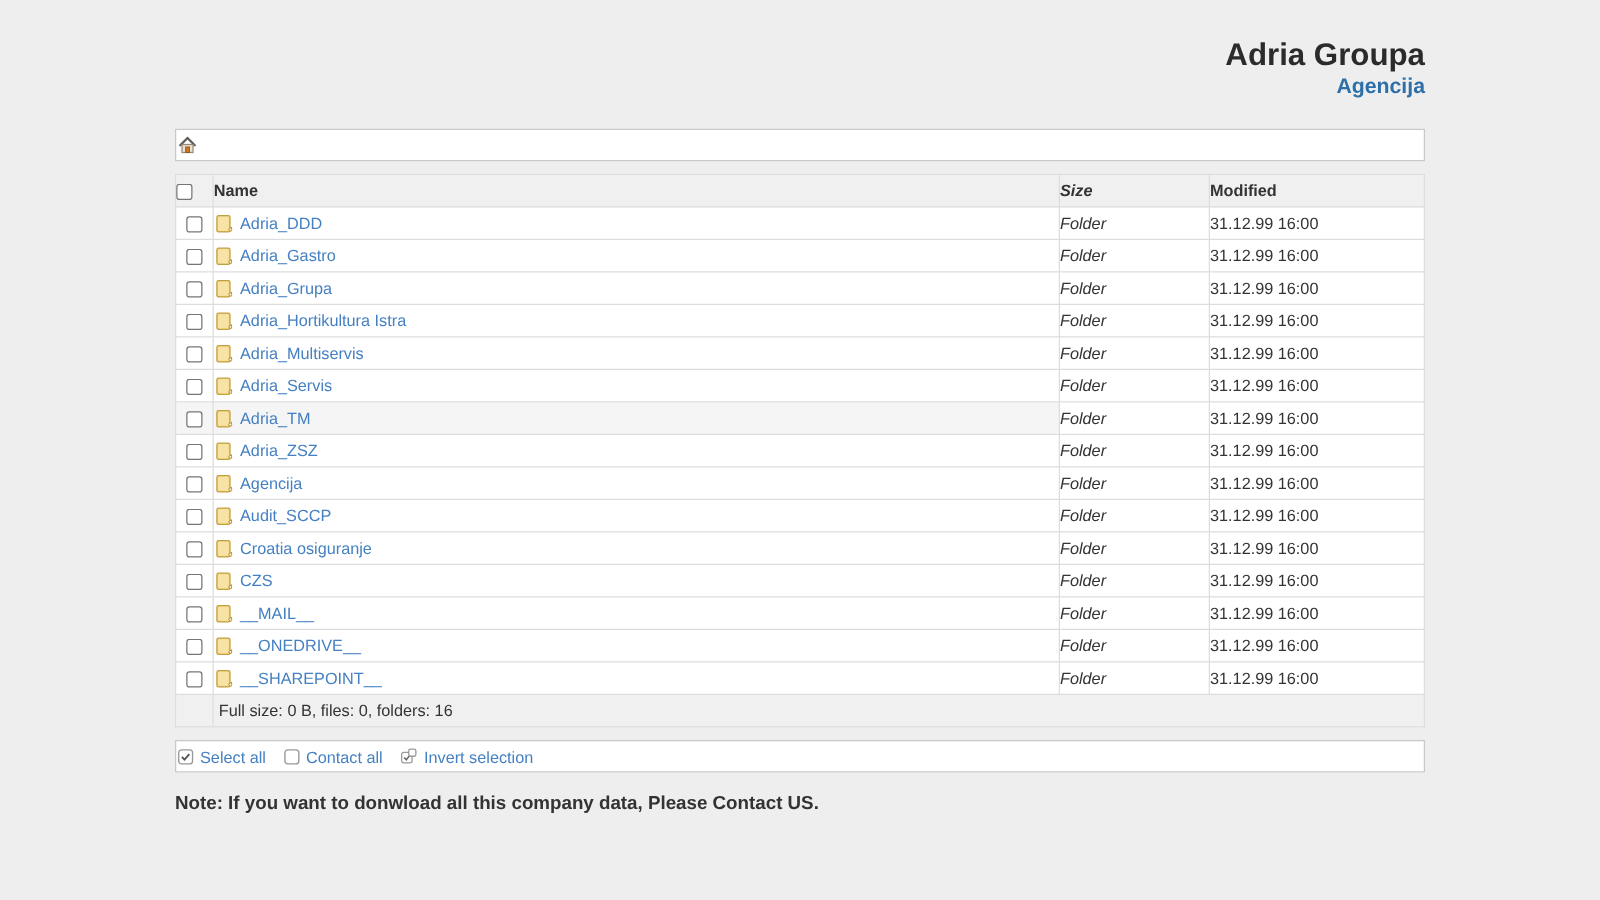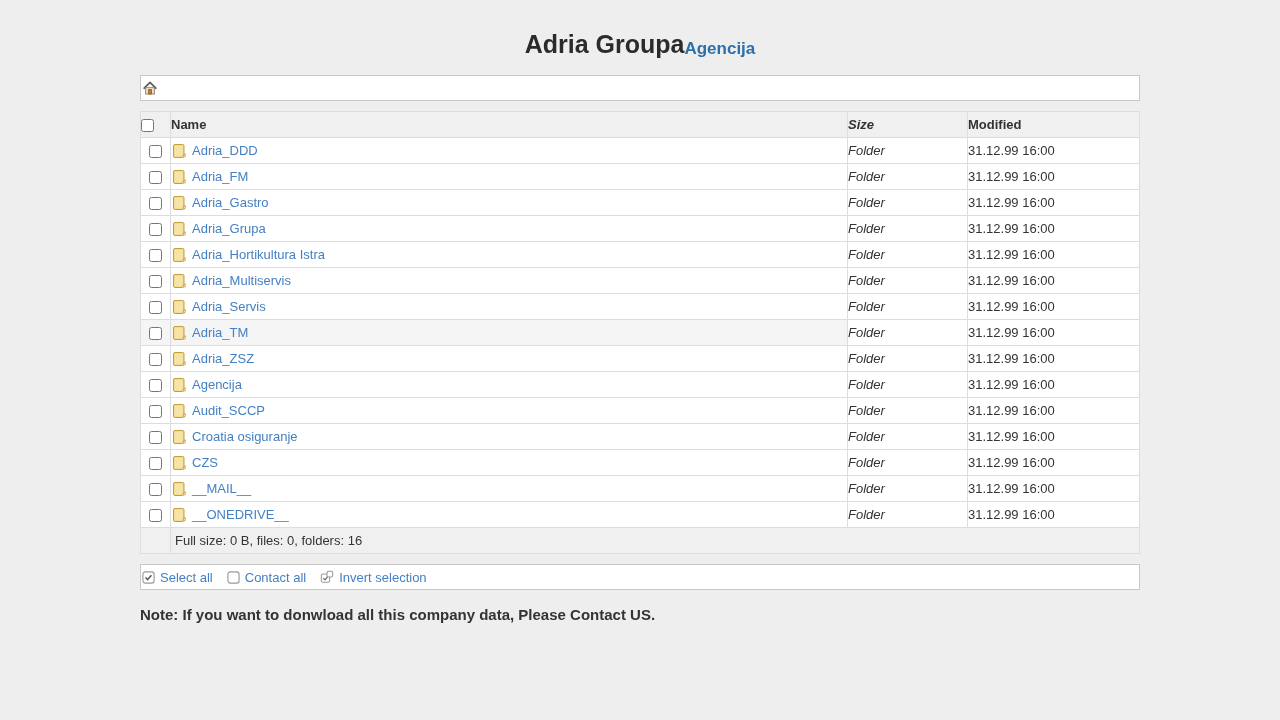--- a/index.html
+++ b/index.html
@@ -6,21 +6,21 @@
   html,body { margin:0; padding:0; }
   body {
     background: var(--page-bg, #eeeeee);
     font-family: "Liberation Sans", sans-serif;
     color: #333;
     width: 1280px;
     height: 720px;
   }
   .container { width: 1000px; margin: 0 auto; padding-top: 30px; }
 
-  .header-row { display:flex; justify-content:center; align-items:flex-end; margin-bottom:16px; }
+  .header-row { display:flex; justify-content:flex-start; align-items:flex-end; margin-bottom:24px;flex-direction:column; }
   .page-title { font-size:25px; font-weight:bold; color:#2b2b2b; margin:0; }
   .dashboard-link { font-size:17px; font-weight:bold; color:var(--header-link, #2d6fa8); text-decoration:none; cursor:pointer; }
 
   .bar {
     background:#fff; border:1px solid #c8c8c8; height:26px;
     display:flex; align-items:center; padding:0 1px;
   }
   .toolbar { margin-bottom:10px; }
   .icon-btn { display:inline-flex; align-items:center; cursor:pointer; }
 
@@ -100,37 +100,20 @@
       <td class="col-check"><input type="checkbox" style=""></td>
       <td class="col-name">
         <span class="name-cell-inner">
           <span>
             <svg width="16" height="16" viewBox="0 0 16 16">
               <rect x="2.5" y="1.5" width="10.5" height="13" rx="1.4" fill="#f2d27e" stroke="#c39f3f" stroke-width="1"></rect>
               <rect x="3.4" y="2.4" width="8.6" height="11.2" rx="1" fill="#f7e3a5" stroke="none"></rect>
               <path d="M13.6 14.2 q1.2-1.6 0.6-3.4 l-2.4 1.6 z" fill="#fdf4d7" stroke="#b08e35" stroke-width="0.8"></path>
             </svg>
           </span>
-          <a class="folder-link">Adria_FM</a>
-        </span>
-      </td>
-      <td class="col-size">Folder</td>
-      <td class="col-mod">31.12.99 16:00</td>
-    </tr>
-        <tr>
-      <td class="col-check"><input type="checkbox" style=""></td>
-      <td class="col-name">
-        <span class="name-cell-inner">
-          <span>
-            <svg width="16" height="16" viewBox="0 0 16 16">
-              <rect x="2.5" y="1.5" width="10.5" height="13" rx="1.4" fill="#f2d27e" stroke="#c39f3f" stroke-width="1"></rect>
-              <rect x="3.4" y="2.4" width="8.6" height="11.2" rx="1" fill="#f7e3a5" stroke="none"></rect>
-              <path d="M13.6 14.2 q1.2-1.6 0.6-3.4 l-2.4 1.6 z" fill="#fdf4d7" stroke="#b08e35" stroke-width="0.8"></path>
-            </svg>
-          </span>
           <a class="folder-link">Adria_Gastro</a>
         </span>
       </td>
       <td class="col-size">Folder</td>
       <td class="col-mod">31.12.99 16:00</td>
     </tr>
         <tr>
       <td class="col-check"><input type="checkbox" style=""></td>
       <td class="col-name">
         <span class="name-cell-inner">
@@ -322,20 +305,37 @@
       <td class="col-name">
         <span class="name-cell-inner">
           <span>
             <svg width="16" height="16" viewBox="0 0 16 16">
               <rect x="2.5" y="1.5" width="10.5" height="13" rx="1.4" fill="#f2d27e" stroke="#c39f3f" stroke-width="1"></rect>
               <rect x="3.4" y="2.4" width="8.6" height="11.2" rx="1" fill="#f7e3a5" stroke="none"></rect>
               <path d="M13.6 14.2 q1.2-1.6 0.6-3.4 l-2.4 1.6 z" fill="#fdf4d7" stroke="#b08e35" stroke-width="0.8"></path>
             </svg>
           </span>
           <a class="folder-link">__ONEDRIVE__</a>
+        </span>
+      </td>
+      <td class="col-size">Folder</td>
+      <td class="col-mod">31.12.99 16:00</td>
+    </tr>
+        <tr>
+      <td class="col-check"><input type="checkbox" style=""></td>
+      <td class="col-name">
+        <span class="name-cell-inner">
+          <span>
+            <svg width="16" height="16" viewBox="0 0 16 16">
+              <rect x="2.5" y="1.5" width="10.5" height="13" rx="1.4" fill="#f2d27e" stroke="#c39f3f" stroke-width="1"></rect>
+              <rect x="3.4" y="2.4" width="8.6" height="11.2" rx="1" fill="#f7e3a5" stroke="none"></rect>
+              <path d="M13.6 14.2 q1.2-1.6 0.6-3.4 l-2.4 1.6 z" fill="#fdf4d7" stroke="#b08e35" stroke-width="0.8"></path>
+            </svg>
+          </span>
+          <a class="folder-link">__SHAREPOINT__</a>
         </span>
       </td>
       <td class="col-size">Folder</td>
       <td class="col-mod">31.12.99 16:00</td>
     </tr>
       </tbody>
     <tfoot>
       <tr class="summary-row">
         <td class="col-check"></td>
         <td class="sum-text" colspan="3">Full size: 0 B, files: 0, folders: 16</td>

